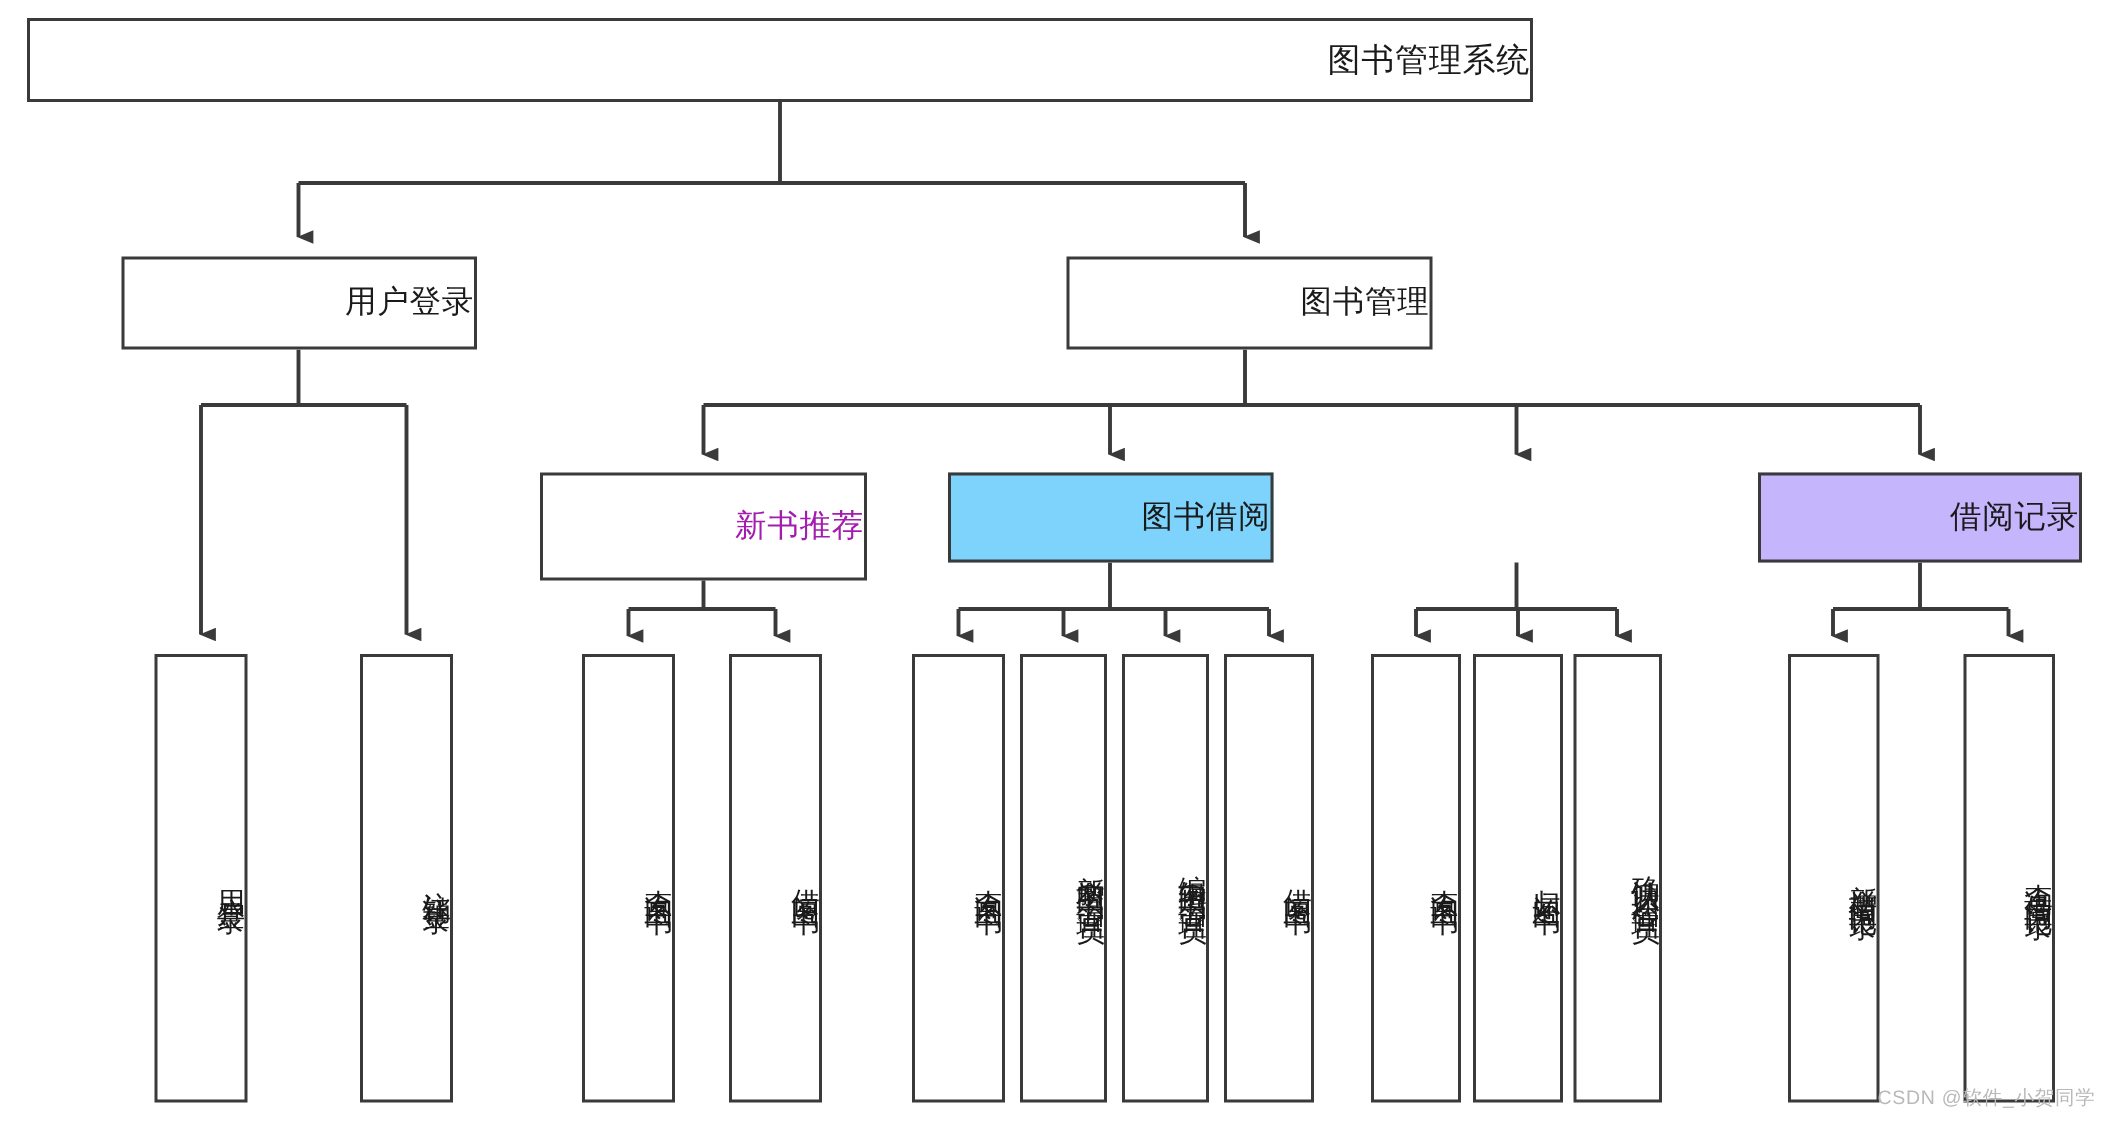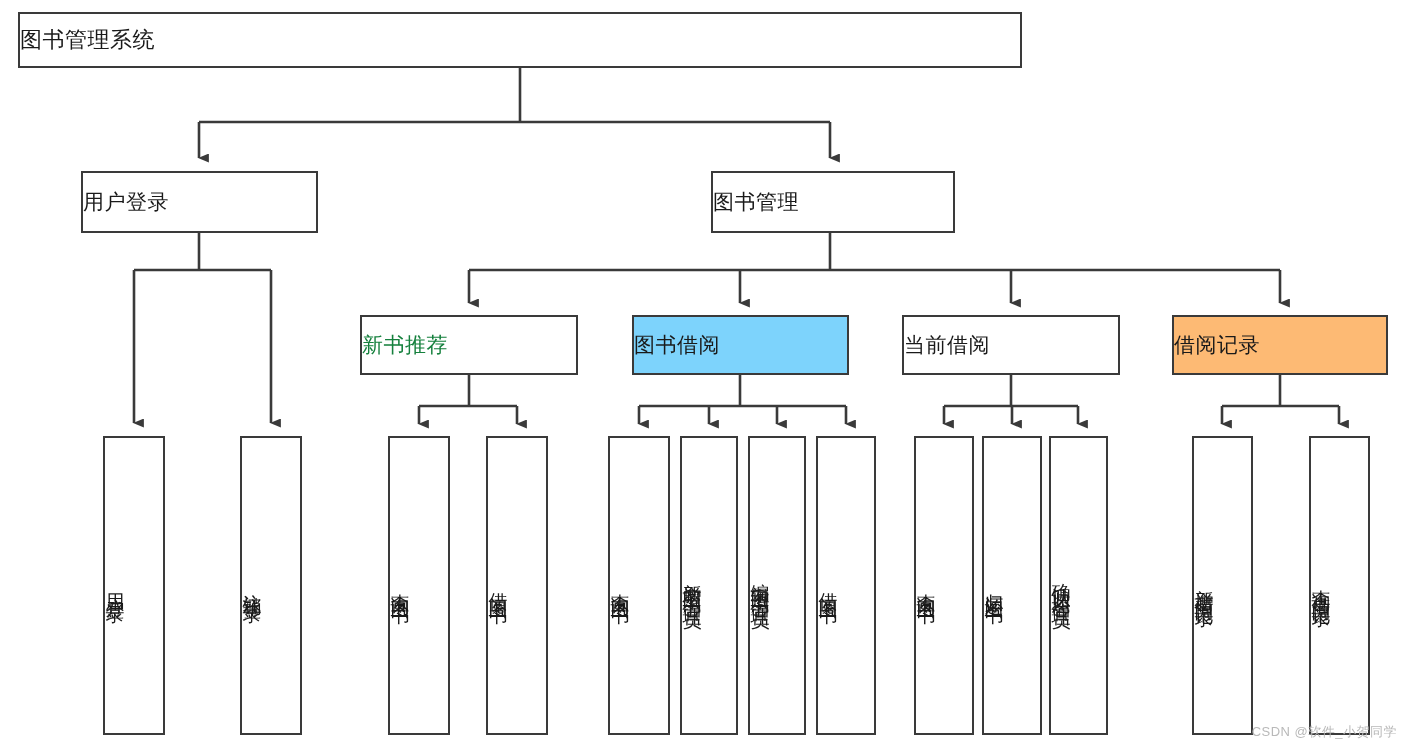--- a/index.html
+++ b/index.html
@@ -25,21 +25,21 @@
     height: 747px;
     pointer-events: none;
   }
   .node {
     position: absolute;
     box-sizing: border-box;
     border: 2.5px solid #3a3a3a;
     background: #ffffff;
     display: flex;
     align-items: center;
-    justify-content: flex-start;
+    justify-content: flex-end;
     color: #1a1a1a;
     z-index: 2;
   }
   .node.h {
     
     font-size: 21px;
     letter-spacing: 0.5px;
     line-height: 1.2;
   }
   .node.h.root {
@@ -130,30 +130,27 @@
     <span>图书管理系统</span>
   </div>
 
   <div class="node h" style="left: 81px; top: 171px; width: 237px; height: 62px; border-color: rgb(58, 58, 58); background: rgb(255, 255, 255); color: rgb(26, 26, 26);">
     <span>用户登录</span>
   </div>
   <div class="node h" style="left: 711px; top: 171px; width: 244px; height: 62px; border-color: rgb(58, 58, 58); background: rgb(255, 255, 255); color: rgb(26, 26, 26);">
     <span>图书管理</span>
   </div>
 
-  <div class="node h" style="left: 360px; top: 315px; width: 218px; height: 60px; border-color: rgb(58, 58, 58); background: rgb(255, 255, 255); color: #15803d;">
+  <div class="node h" style="left: 360px; top: 315px; width: 218px; height: 72px; border-color: rgb(58, 58, 58); background: rgb(255, 255, 255); color: #a21caf;">
     <span>新书推荐</span>
   </div>
   <div class="node h" style="left: 632px; top: 315px; width: 217px; height: 60px; border-color: rgb(58, 58, 58); background: #7dd3fc; color: rgb(26, 26, 26);">
     <span>图书借阅</span>
   </div>
-  <div class="node h" style="left: 902px; top: 315px; width: 218px; height: 60px; border-color: rgb(58, 58, 58); background: rgb(255, 255, 255); color: rgb(26, 26, 26);">
-    <span>当前借阅</span>
-  </div>
-  <div class="node h" style="left: 1172px; top: 315px; width: 216px; height: 60px; border-color: rgb(58, 58, 58); background: #fdba74; color: rgb(26, 26, 26);">
+  <div class="node h" style="left: 1172px; top: 315px; width: 216px; height: 60px; border-color: rgb(58, 58, 58); background: #c4b5fd; color: rgb(26, 26, 26);">
     <span>借阅记录</span>
   </div>
 
   <div class="node v" style="left: 103px; top: 436px; width: 62px; height: 299px; border-color: rgb(58, 58, 58); background: rgb(255, 255, 255); color: rgb(26, 26, 26);">
     <span class="vtext">用户登录</span>
   </div>
   <div class="node v" style="left: 240px; top: 436px; width: 62px; height: 299px; border-color: rgb(58, 58, 58); background: rgb(255, 255, 255); color: rgb(26, 26, 26);">
     <span class="vtext">注销登录</span>
   </div>
   <div class="node v" style="left: 388px; top: 436px; width: 62px; height: 299px; border-color: rgb(58, 58, 58); background: rgb(255, 255, 255); color: rgb(26, 26, 26);">

